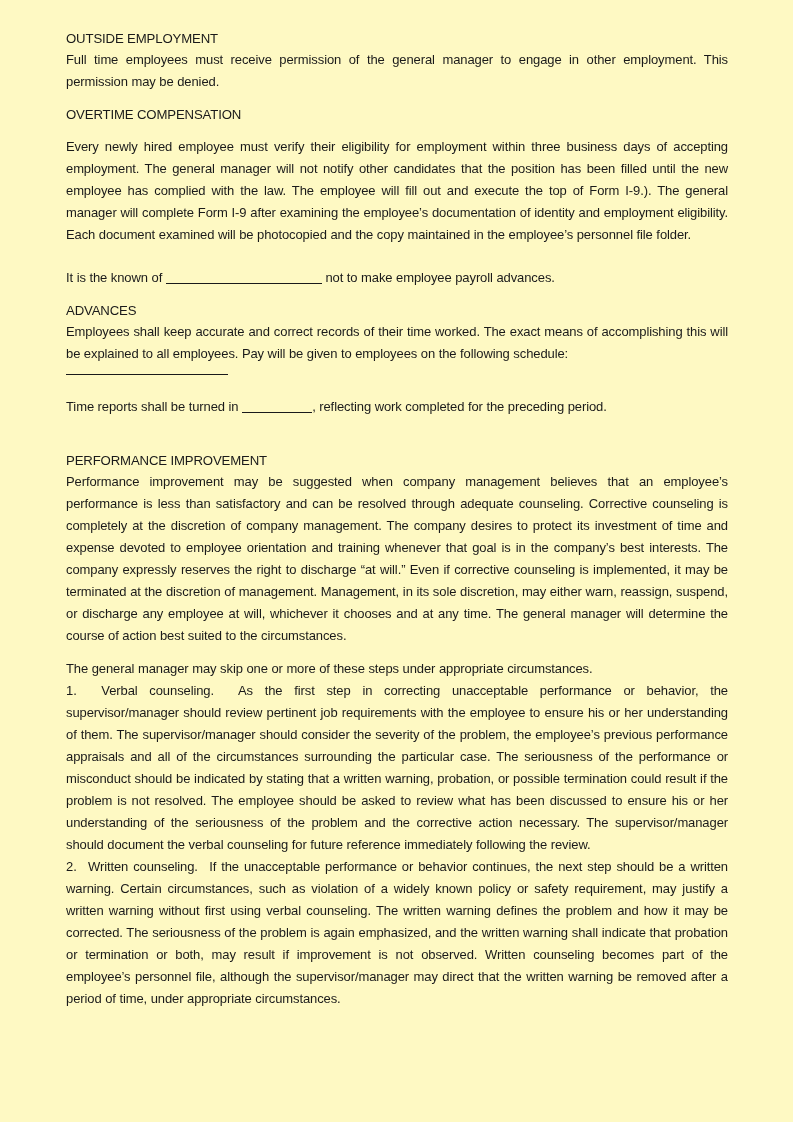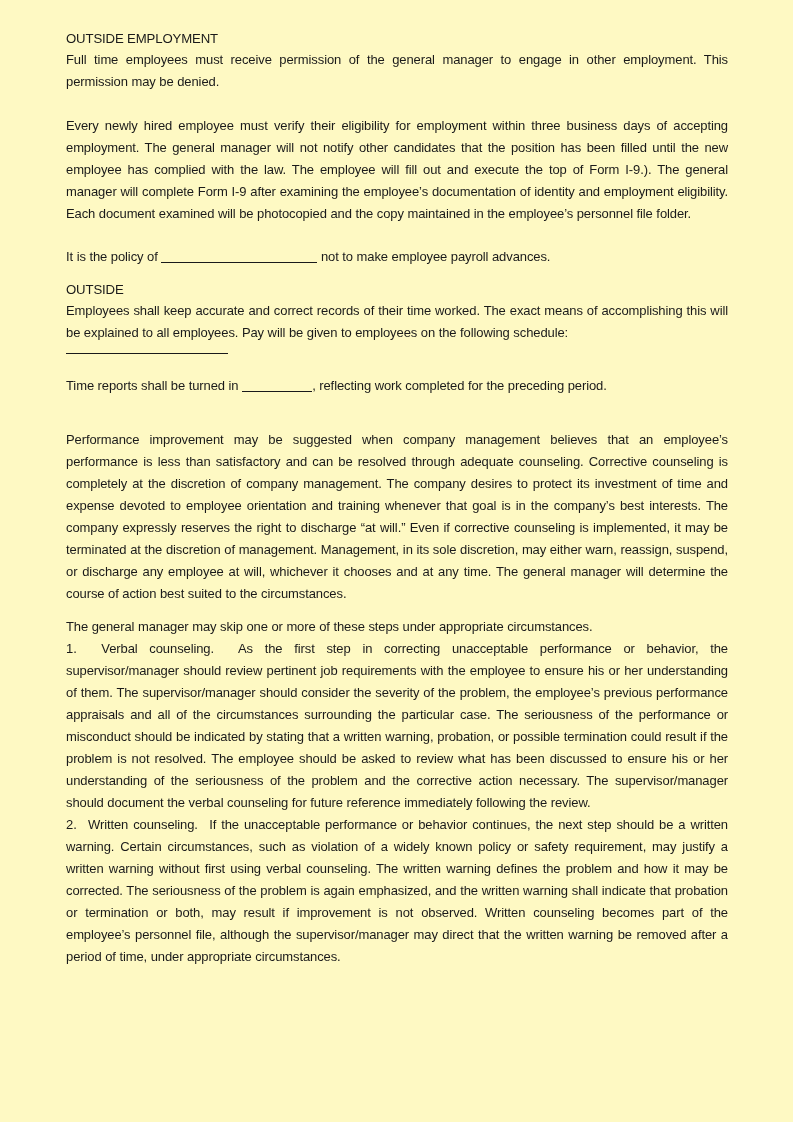--- a/index.html
+++ b/index.html
@@ -67,48 +67,50 @@
 <body>
 
 <div id="page">
   <div id="content">
 
     <div class="heading">OUTSIDE EMPLOYMENT</div>
     <div class="para">Full time employees must receive permission of the general manager to engage in other employment. This permission may be denied.</div>
 
     <div class="spacer-sm"></div>
 
+    <div class="heading">OVERTIME COMPENSATION</div>
 
     <div class="spacer-sm"></div>
 
     <div class="para">Every newly hired employee must verify their eligibility for employment within three business days of accepting employment. The general manager will not notify other candidates that the position has been filled until the new employee has complied with the law. The employee will fill out and execute the top of Form I-9.). The general manager will complete Form I-9 after examining the employee’s documentation of identity and employment eligibility. Each document examined will be photocopied and the copy maintained in the employee’s personnel file folder.</div>
 
     <div class="spacer-md"></div>
 
     <div class="para left">
-      <span>It is the policy of</span>
+      <span>It is the known of</span>
       <span class="blank-line blank-wide"></span>
       <span>not to make employee payroll advances.</span>
     </div>
 
     <div class="spacer-sm"></div>
 
-    <div class="heading">OUTSIDE</div>
+    <div class="heading">ADVANCES</div>
     <div class="para">Employees shall keep accurate and correct records of their time worked. The exact means of accomplishing this will be explained to all employees. Pay will be given to employees on the following schedule:</div>
     <div class="rule-standalone"></div>
 
     <div class="spacer-md"></div>
 
     <div class="para left">
       <span>Time reports shall be turned in</span>
       <span class="blank-line blank-narrow"></span><span>, reflecting work completed for the preceding period.</span>
     </div>
 
     <div class="spacer-lg"></div>
 
+    <div class="heading">PERFORMANCE IMPROVEMENT</div>
     <div class="para">Performance improvement may be suggested when company management believes that an employee’s performance is less than satisfactory and can be resolved through adequate counseling. Corrective counseling is completely at the discretion of company management.  The company desires to protect its investment of time and expense devoted to employee orientation and training whenever that goal is in the company’s best interests. The company expressly reserves the right to discharge “at will.” Even if corrective counseling is implemented, it may be terminated at the discretion of management.  Management, in its sole discretion, may either warn, reassign, suspend, or discharge any employee at will, whichever it chooses and at any time. The general manager will determine the course of action best suited to the circumstances.</div>
 
     <div class="spacer-sm"></div>
 
     <div class="para left">The general manager may skip one or more of these steps under appropriate circumstances.</div>
 
     <div class="para">1.  Verbal counseling.  As the first step in correcting unacceptable performance or behavior, the supervisor/manager should review pertinent job requirements with the employee to ensure his or her understanding of them. The supervisor/manager should consider the severity of the problem, the employee’s previous performance appraisals and all of the circumstances surrounding the particular case. The seriousness of the performance or misconduct should be indicated by stating that a written warning, probation, or possible termination could result if the problem is not resolved. The employee should be asked to review what has been discussed to ensure his or her understanding of the seriousness of the problem and the corrective action necessary. The supervisor/manager should document the verbal counseling for future reference immediately following the review.</div>
     <div class="para">2.  Written counseling.  If the unacceptable performance or behavior continues, the next step should be a written warning.  Certain circumstances, such as violation of a widely known policy or safety requirement, may justify a written warning without first using verbal counseling. The written warning defines the problem and how it may be corrected. The seriousness of the problem is again emphasized, and the written warning shall indicate that probation or termination or both, may result if improvement is not observed. Written counseling becomes part of the employee’s personnel file, although the supervisor/manager may direct that the written warning be removed after a period of time, under appropriate circumstances.</div>
 
   </div>

